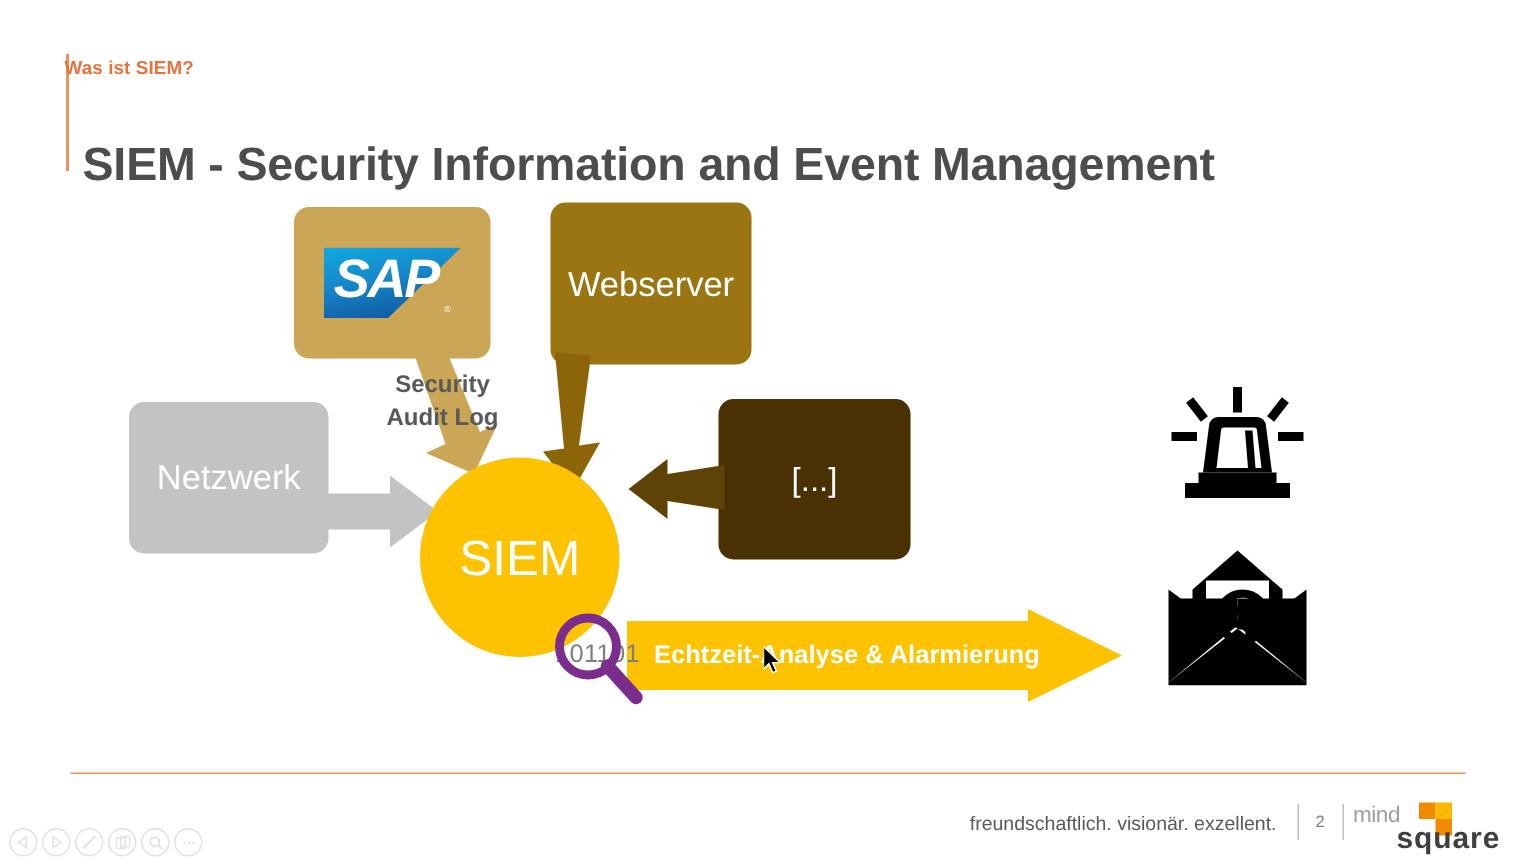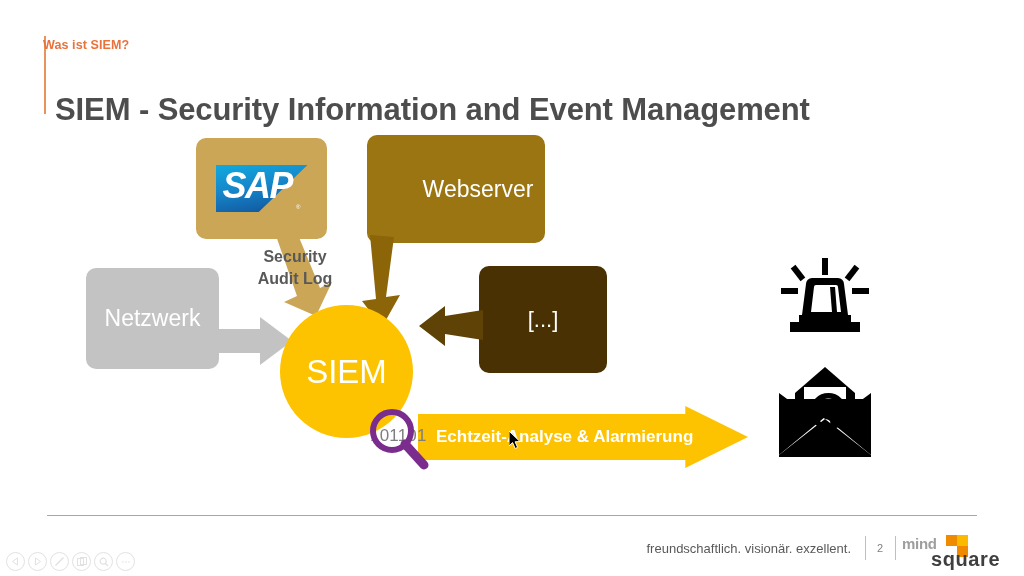--- a/index.html
+++ b/index.html
@@ -72,21 +72,20 @@
     width: 131px;
     height: 101px;
     background: #CBA657;
   }
   #node-webserver {
     left: 367px;
     top: 135px;
     width: 134px;
     height: 108px;
     background: #9A7511;
-    padding-left: 44px;
   }
   #node-network {
     left: 86px;
     top: 268px;
     width: 133px;
     height: 101px;
     background: #C3C3C3;
   }
   #node-other {
     left: 479px;
@@ -262,21 +261,21 @@
     right: 18px;
     top: 535px;
     width: 104px;
     height: 32px;
   }
   #brand-logo .brand-mind {
     position: absolute;
     left: 0;
     top: 0;
     font-size: 15px;
-    font-weight: bold;
+    font-weight: normal;
     color: #9E9E9E;
     letter-spacing: -0.3px;
   }
   #brand-logo .brand-square {
     position: absolute;
     left: 17px;
     top: 13px;
     font-size: 20px;
     font-weight: bold;
     color: #3F3F3F;

